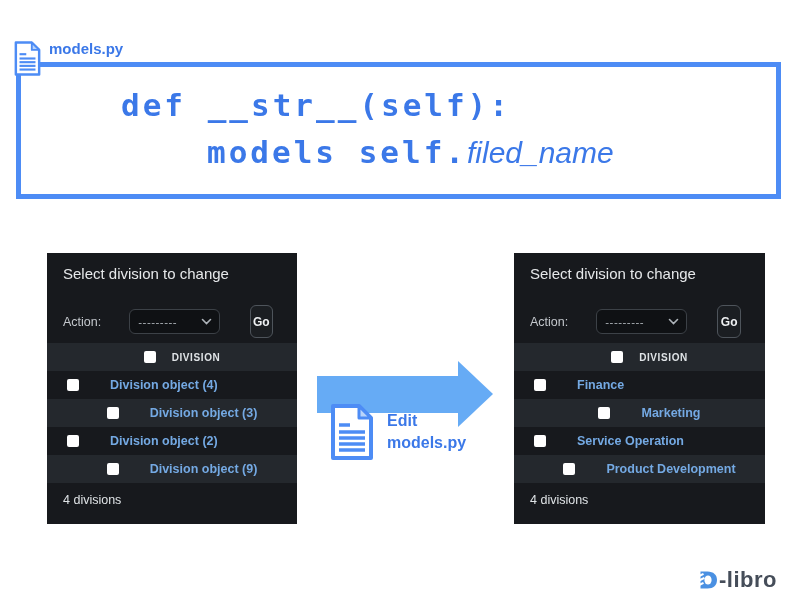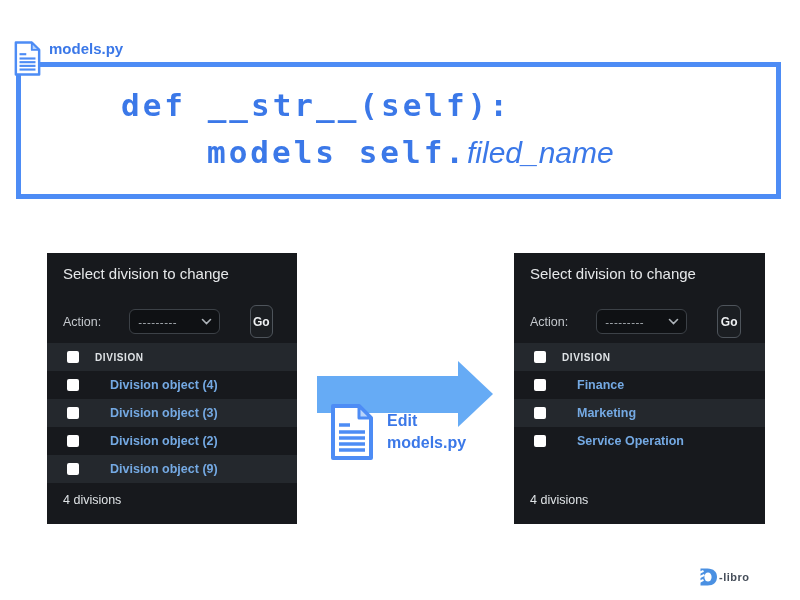--- a/index.html
+++ b/index.html
@@ -50,21 +50,21 @@
   .chevron-svg { position:absolute; right:7px; top:8px; }
   .go-button {
     margin-left:10px; width:37px; height:33px; background:#1b1e22;
     border:1px solid #4e545b; border-radius:6px; color:#eef0f2;
     font-size:12px; font-weight:bold; display:flex; align-items:center; justify-content:center;
     cursor:pointer;
   }
 
   .result-table { position:absolute; left:0; top:90px; width:100%; }
   .t-row { position:relative; width:100%; height:28px; display:flex; align-items:center; }
-  .t-row.alt { background:#24282d; }
+  .t-row.alt { background:#24282d;justify-content:center; }
   .checkbox {
     width:12px; height:12px; background:#ffffff; border-radius:2px;
     margin-left:20px; flex:0 0 auto; cursor:pointer;
   }
   .col-header { margin-left:16px; font-size:10px; font-weight:bold; letter-spacing:0.6px; color:#dfe3e6; }
   .row-link { margin-left:31px; font-size:12.5px; font-weight:bold; color:#74a9e3; text-decoration:none; cursor:pointer; }
   .panel-footer { position:absolute; left:16px; top:240px; font-size:12.5px; color:#dfe3e6; }
 
   
   .arrow-body { position:absolute; left:317px; top:376px; width:141px; height:37px; background:#66abf5; }
@@ -72,21 +72,21 @@
     position:absolute; left:458px; top:361px; width:0; height:0;
     border-top:33px solid transparent; border-bottom:33px solid transparent;
     border-left:35px solid #66abf5;
   }
   .edit-label { position:absolute; left:330px; top:402px; display:flex; }
   .edit-label .doc-svg { width:44px; height:60px; }
   .edit-text { margin-left:13px; margin-top:8px; font-size:16px; font-weight:bold; color:#3b78e8; line-height:22px; }
 
   
   .logo { position:absolute; left:697px; top:567px; display:flex; align-items:center; }
-  .logo-text { font-size:11px; font-weight:bold; color:#454d59; letter-spacing:0.5px; margin-left:1px; }
+  .logo-text { font-size:22px; font-weight:bold; color:#454d59; letter-spacing:0.5px; margin-left:1px; }
 </style>
 </head>
 <body>
 
 <div class="file-tag">
   <svg class="doc-svg" viewBox="0 0 44 58">
     <path d="M3 3 h26 l12 12 v40 h-38 z" fill="#ffffff" stroke="#4d8cf5" stroke-width="4" stroke-linejoin="round"></path>
     <path d="M29 3 l12 12 h-12 z" fill="#b9d4fa" stroke="#4d8cf5" stroke-width="3" stroke-linejoin="round"></path>
     <line x1="9" y1="22" x2="20" y2="22" stroke="#4d8cf5" stroke-width="3.5"></line>
     <line x1="9" y1="29" x2="35" y2="29" stroke="#4d8cf5" stroke-width="3.5"></line>
@@ -179,20 +179,24 @@
       <a class="row-link">Finance</a>
     </div>
     <div class="t-row alt">
       <span class="checkbox"></span>
       <a class="row-link">Marketing</a>
     </div>
     <div class="t-row">
       <span class="checkbox"></span>
       <a class="row-link">Service Operation</a>
     </div>
+    <div class="t-row alt">
+      <span class="checkbox"></span>
+      <a class="row-link">Product Development</a>
+    </div>
   </div>
   <div class="panel-footer">4 divisions</div>
 </div>
 
 <div class="logo">
   <svg width="21" height="20" viewBox="0 0 21 20">
     <path d="M3.5 1.5 h7 c6 0 9.5 3.5 9.5 8.5 s-3.5 8.5-9.5 8.5 h-7 z" fill="#4a90e2"></path>
     <ellipse cx="11" cy="10" rx="3.6" ry="4.6" fill="#ffffff"></ellipse>
     <rect x="-3" y="5" width="10" height="2.1" fill="#ffffff" transform="rotate(-26 2 6)"></rect>
     <rect x="-3" y="9.5" width="11" height="2.1" fill="#ffffff" transform="rotate(-26 2 10.5)"></rect>

